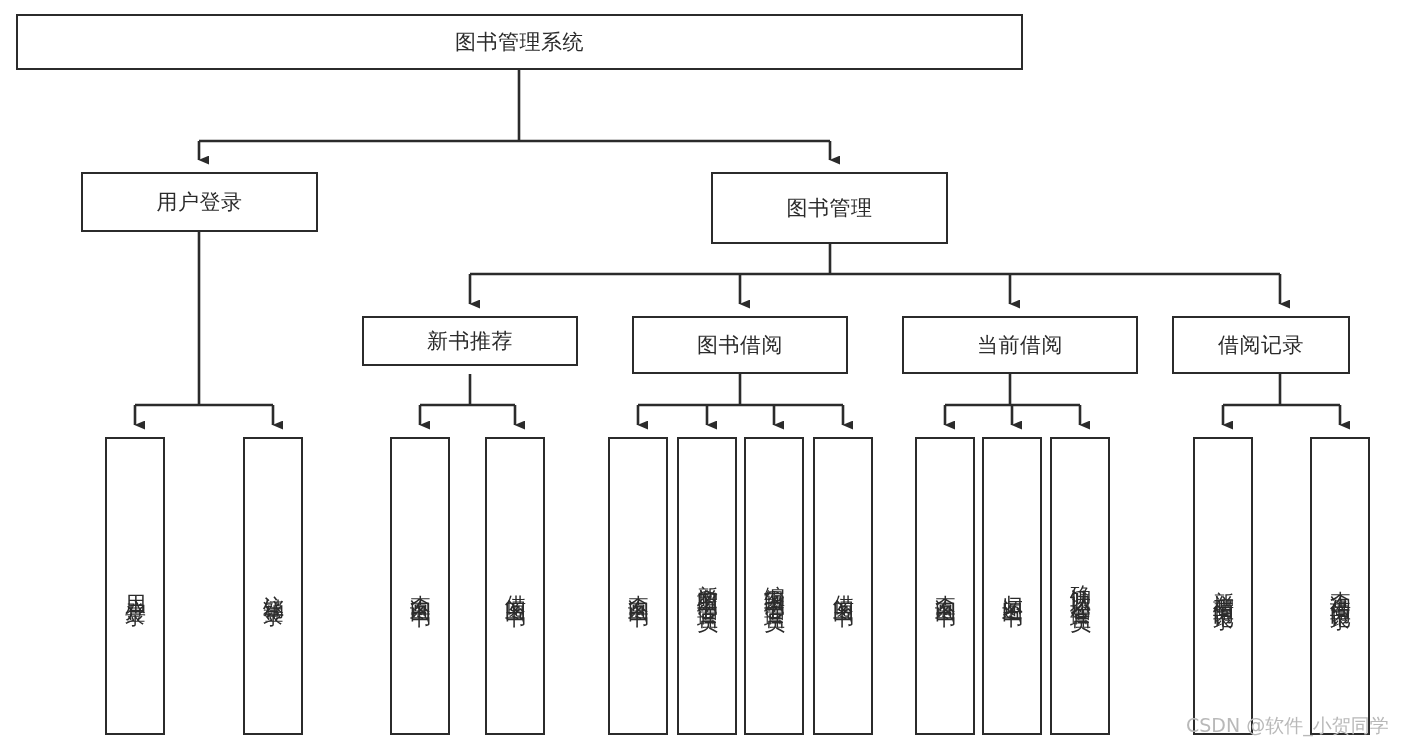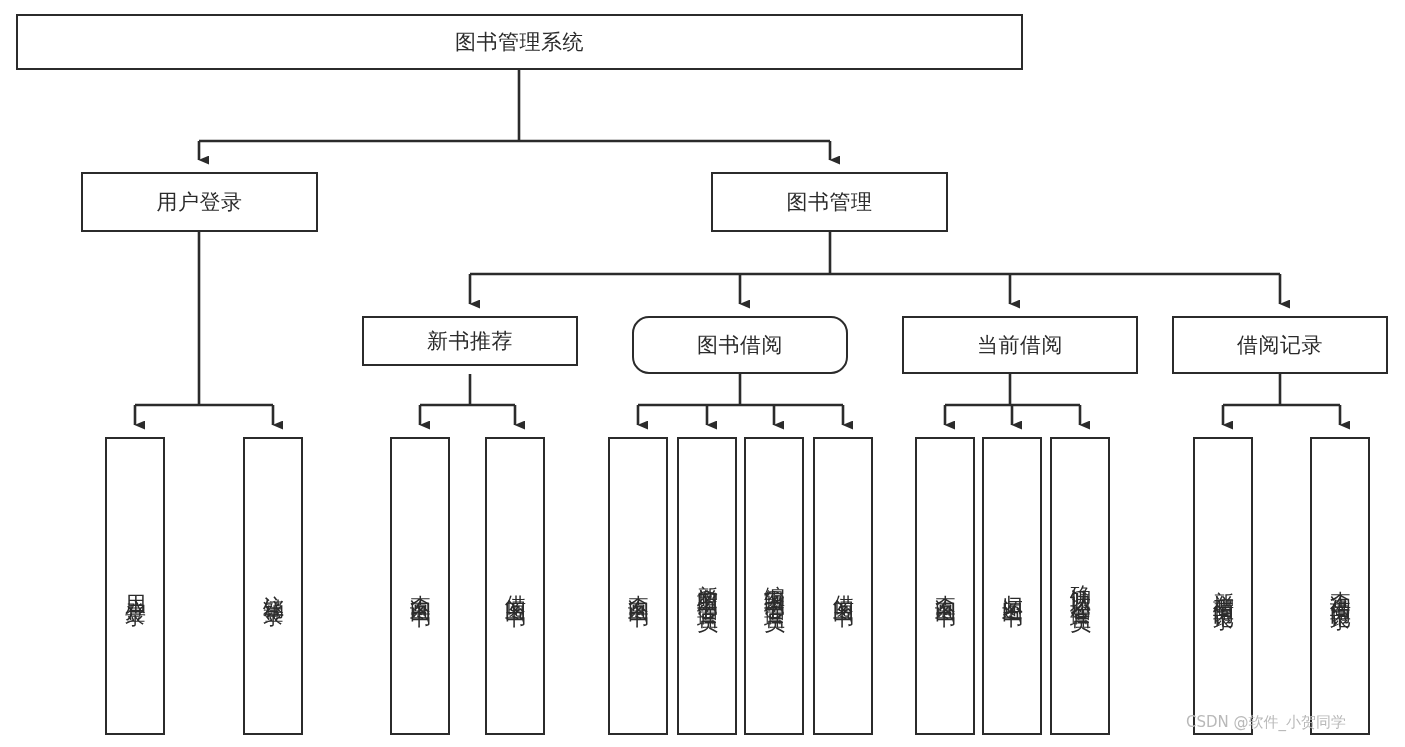--- a/index.html
+++ b/index.html
@@ -57,21 +57,21 @@
     writing-mode: vertical-rl;
     text-orientation: upright;
     font-size: 21px;
     line-height: 1.1;
     letter-spacing: 4px;
   }
   #watermark {
     position: absolute;
     left: 1186px;
     top: 713px;
-    font-size: 15px;
+    font-size: 19px;
     color: #b9b9b9;
     white-space: nowrap;
     font-family: "DejaVu Sans", "Liberation Sans", sans-serif;
     pointer-events: none;
   }
 </style>
 </head>
 <body>
 
 <div id="diagram-root">
@@ -127,33 +127,33 @@
     </g>
   </svg>
 
   <div id="nodes-layer">
       <div class="node horizontal root" style="left: 16px; top: 14px; width: 1007px; height: 56px;">
         <span class="node-label">图书管理系统</span>
       </div>
       <div class="node horizontal level2" style="left: 81px; top: 172px; width: 237px; height: 60px;">
         <span class="node-label">用户登录</span>
       </div>
-      <div class="node horizontal level2" style="left: 711px; top: 172px; width: 237px; height: 60px;">
+      <div class="node horizontal level2" style="left: 711px; top: 172px; width: 237px; height: 72px;">
         <span class="node-label">图书管理</span>
       </div>
       <div class="node horizontal level3" style="left: 362px; top: 316px; width: 216px; height: 50px;">
         <span class="node-label">新书推荐</span>
       </div>
-      <div class="node horizontal level3" style="left: 632px; top: 316px; width: 216px; height: 58px; border-radius: 17px;">
+      <div class="node horizontal level3" style="left: 632px; top: 316px; width: 216px; height: 58px;">
         <span class="node-label">图书借阅</span>
       </div>
       <div class="node horizontal level3" style="left: 902px; top: 316px; width: 236px; height: 58px;">
         <span class="node-label">当前借阅</span>
       </div>
-      <div class="node horizontal level3" style="left: 1172px; top: 316px; width: 216px; height: 58px;">
+      <div class="node horizontal level3" style="left: 1172px; top: 316px; width: 178px; height: 58px;">
         <span class="node-label">借阅记录</span>
       </div>
       <div class="node vertical leaf" style="left: 105px; top: 437px; width: 60px; height: 298px;">
         <span class="node-label">用户登录</span>
       </div>
       <div class="node vertical leaf" style="left: 243px; top: 437px; width: 60px; height: 298px;">
         <span class="node-label">注销登录</span>
       </div>
       <div class="node vertical leaf" style="left: 390px; top: 437px; width: 60px; height: 298px;">
         <span class="node-label">查询图书</span>

